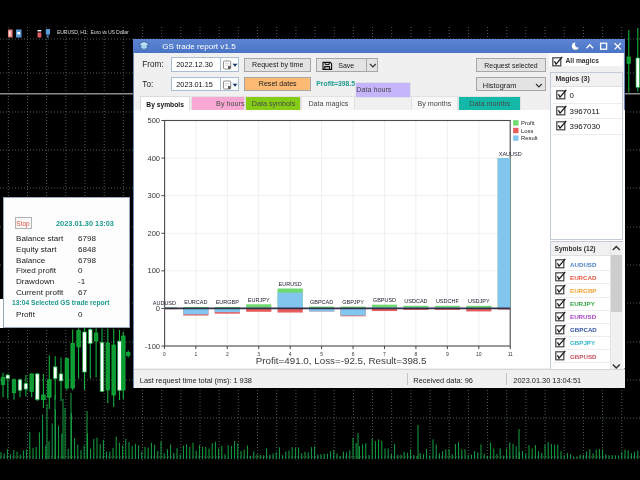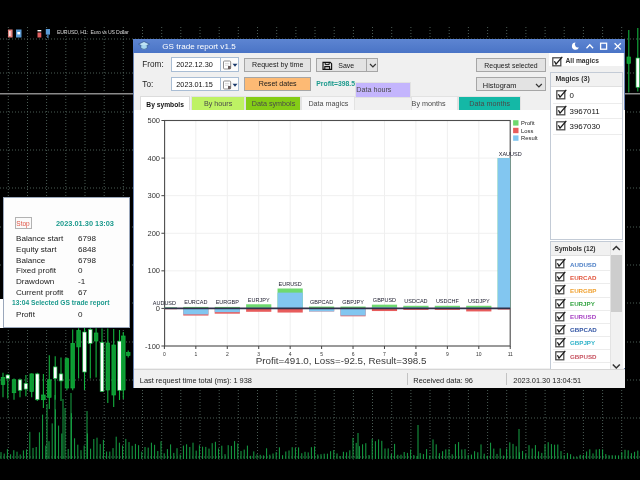--- a/index.html
+++ b/index.html
@@ -394,25 +394,25 @@
     </div>
     <div class="abs" style="left:182px;top:39.2px;font-size:6.8px;font-weight:bold;color:#1c9a8d">Profit=398.5</div>
     <div class="abs" style="left:341.5px;top:17.3px;width:70.4px;height:14.8px;background:#e3e3e3;border:1px solid #a6a6a6;font-size:6.9px;color:#1a1a1a;text-align:center;line-height:13.8px">Request selected</div>
     <div class="abs" style="left:341.5px;top:36.4px;width:70.4px;height:14.5px;background:#e3e3e3;border:1px solid #a6a6a6">
 <div class="abs" style="left:6px;top:3.2px;font-size:7.4px;color:#1a1a1a">Histogram</div>
 <svg class="abs" style="left:58.5px;top:4.8px" width="8" height="6">
         <polyline points="1,1 3.9,3.9 6.8,1" fill="none" stroke="#333" stroke-width="1.2"></polyline>
       </svg>
     </div>
     <div class="abs" style="left:6.1px;top:55.3px;width:49.4px;height:15.8px;background:#fff;border:1px solid #dcdcdc;border-bottom:none;font-size:6.7px;font-weight:bold;color:#111;text-align:center;line-height:15px">By symbols</div>
-    <div class="abs" style="left:56.4px;top:55.9px;width:54.8px;height:15.2px;background:#bef264;border:1px solid #e2e2e2;font-size:7.2px;color:#4a4a4a;text-align:center;line-height:14px">By hours</div>
+    <div class="abs" style="left:56.4px;top:55.9px;width:54.8px;height:15.2px;background:#f9a8d4;border:1px solid #e2e2e2;font-size:7.2px;color:#4a4a4a;text-align:right;line-height:14px">By hours</div>
     <div class="abs" style="left:111.2px;top:55.9px;width:56.0px;height:15.2px;background:#84cc16;border:1px solid #e2e2e2;font-size:7.2px;color:#4a4a4a;text-align:center;line-height:14px">Data symbols</div>
     <div class="abs" style="left:167.2px;top:55.9px;width:53.8px;height:15.2px;background:#f7f7f8;border:1px solid #e2e2e2;font-size:7.2px;color:#4a4a4a;text-align:center;line-height:14px">Data magics</div>
     <div class="abs" style="left:221.0px;top:42px;width:55.3px;height:15.2px;background:#c4b5fd;border:1px solid #e2e2e2;font-size:7.2px;color:#4a4a4a;text-align:left;line-height:14px">Data hours</div>
-    <div class="abs" style="left:276.3px;top:55.9px;width:47.6px;height:15.2px;background:#f7f7f8;border:1px solid #e2e2e2;font-size:7.2px;color:#4a4a4a;line-height:14px">By months</div>
+    <div class="abs" style="left:276.3px;top:55.9px;width:47.6px;height:15.2px;background:#f7f7f8;border:1px solid #e2e2e2;font-size:7.2px;color:#4a4a4a;text-align:center;line-height:14px">By months</div>
     <div class="abs" style="left:323.9px;top:55.9px;width:62.9px;height:15.2px;background:#14b8a6;border:1px solid #e2e2e2;font-size:7.2px;color:#4a4a4a;text-align:center;line-height:14px">Data months</div>
   </div>
 <div class="abs" style="left:134.4px;top:110.4px;width:490.4px;height:258.1px;background:#fff">
     <svg width="491" height="257" style="position:absolute;left:0;top:1.4px">
       <line x1="30.4" y1="8.5" x2="30.4" y2="234.0" stroke="#efefef" stroke-width="1"></line>
       <line x1="61.84" y1="8.5" x2="61.84" y2="234.0" stroke="#efefef" stroke-width="1"></line>
       <line x1="93.28" y1="8.5" x2="93.28" y2="234.0" stroke="#efefef" stroke-width="1"></line>
       <line x1="124.72" y1="8.5" x2="124.72" y2="234.0" stroke="#efefef" stroke-width="1"></line>
       <line x1="156.16" y1="8.5" x2="156.16" y2="234.0" stroke="#efefef" stroke-width="1"></line>
       <line x1="187.6" y1="8.5" x2="187.6" y2="234.0" stroke="#efefef" stroke-width="1"></line>

